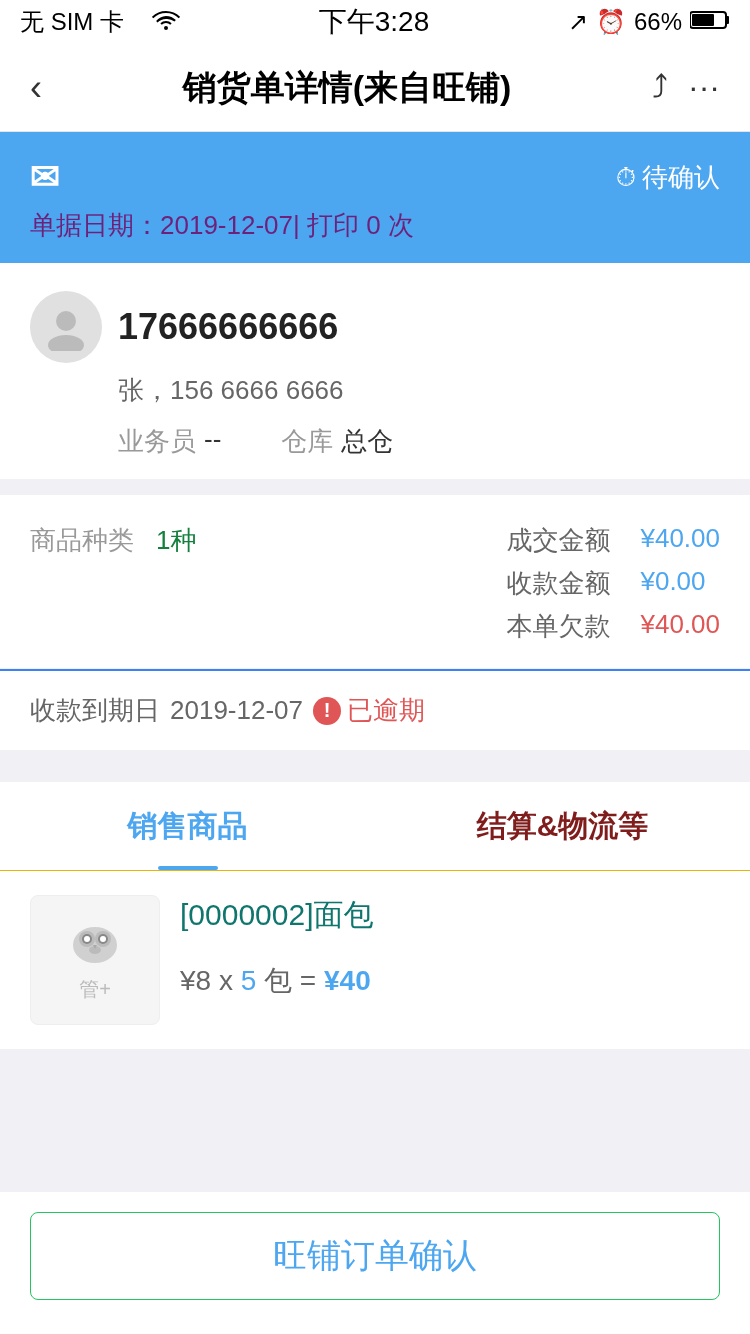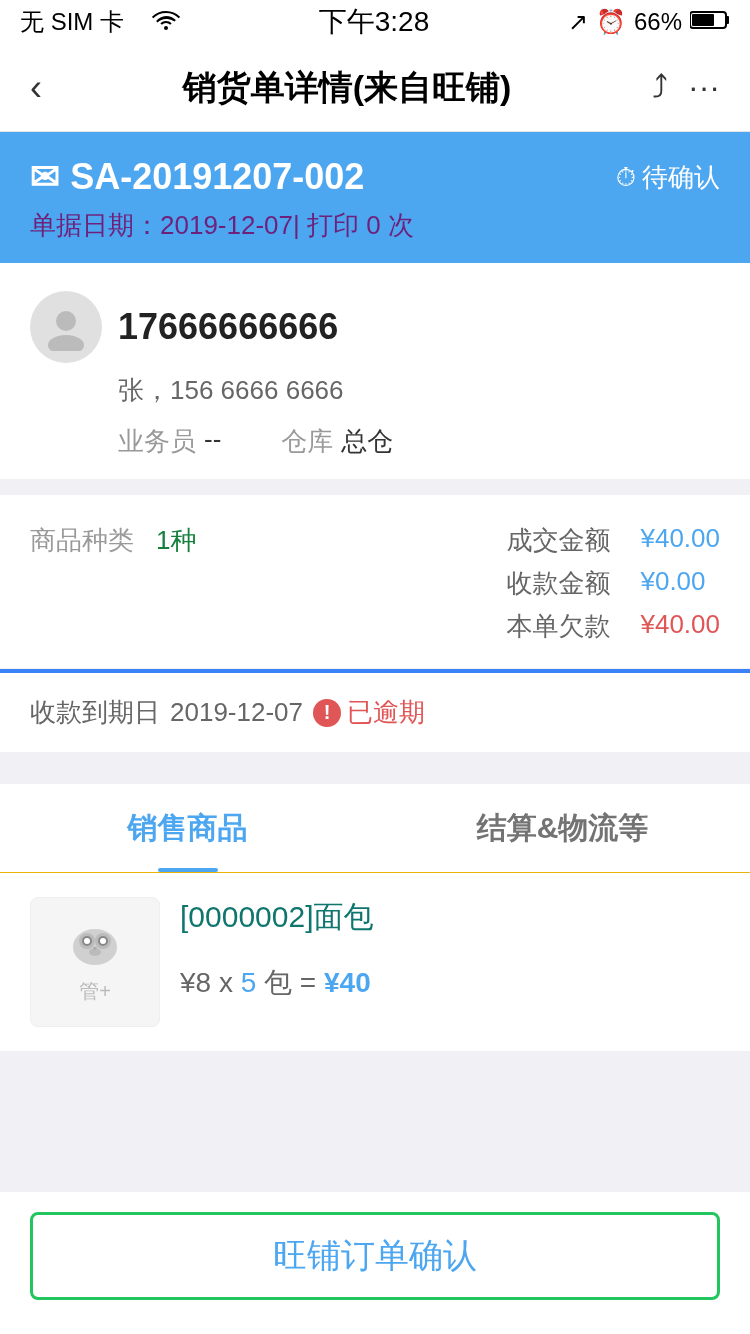--- a/index.html
+++ b/index.html
@@ -184,21 +184,21 @@
     
     .due-section {
       background: #fff;
       padding: 22px 30px;
       margin-top: 1px;
       display: flex;
       align-items: center;
       gap: 10px;
       font-size: 26px;
       color: #666;
-      border-top: 4px solid #3b82f6;
+      border-top: 2px solid #3b82f6;
     }
     .overdue-badge {
       display: flex;
       align-items: center;
       gap: 6px;
       color: #e05555;
       font-size: 26px;
     }
     .overdue-dot {
       width: 28px;
@@ -223,21 +223,21 @@
       border-bottom: 1px solid #eab308;
       font-weight: bold;
     }
     .tab-item {
       flex: 1;
       height: 88px;
       display: flex;
       align-items: center;
       justify-content: center;
       font-size: 30px;
-      color: #737373;
+      color: #7f1d1d;
       position: relative;
       cursor: pointer;
     }
     .tab-item.active {
       color: #4da6f0;
     }
     .tab-item.active::after {
       content: '';
       position: absolute;
       bottom: 0;
@@ -307,21 +307,21 @@
       position: fixed;
       bottom: 0;
       left: 0;
       width: 750px;
       padding: 20px 30px 34px;
       background: #fff;
     }
     .confirm-button {
       width: 100%;
       height: 88px;
-      border: 3px solid #22c55e;
+      border: 1px solid #22c55e;
       border-radius: 8px;
       background: #fff;
       color: #4da6f0;
       font-size: 34px;
       font-weight: 500;
       cursor: pointer;
       display: flex;
       align-items: center;
       justify-content: center;
     }
@@ -359,21 +359,20 @@
   <div class="nav-actions">
     <span class="nav-action-icon">⤴</span>
     <span class="nav-action-icon">···</span>
   </div>
 </div>
 
 <div class="order-header">
   <div class="order-header-top">
     <div class="order-id">
       <span>✉</span>
-      <span>SA-20191207-002</span>
     </div>
     <div class="order-status">
       <span>⏱</span>
       <span>待确认</span>
     </div>
   </div>
   <div class="order-date">
     <span>单据日期：</span><span>2019-12-07</span><span>| 打印</span> <span>0</span> <span>次</span>
   </div>
 </div>

